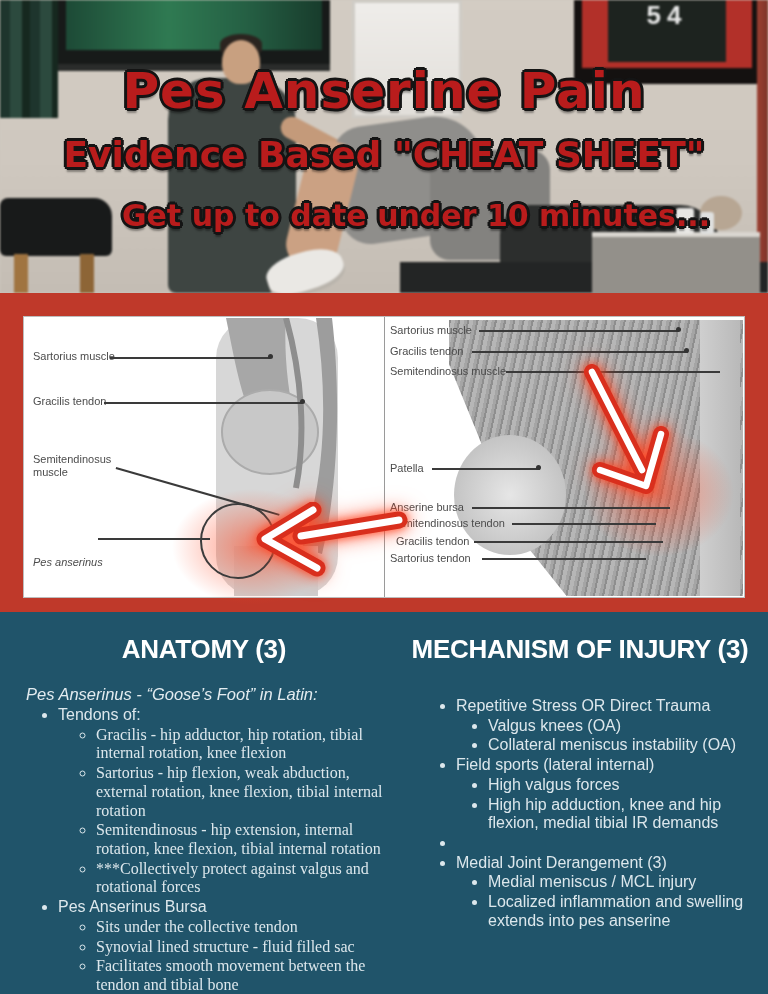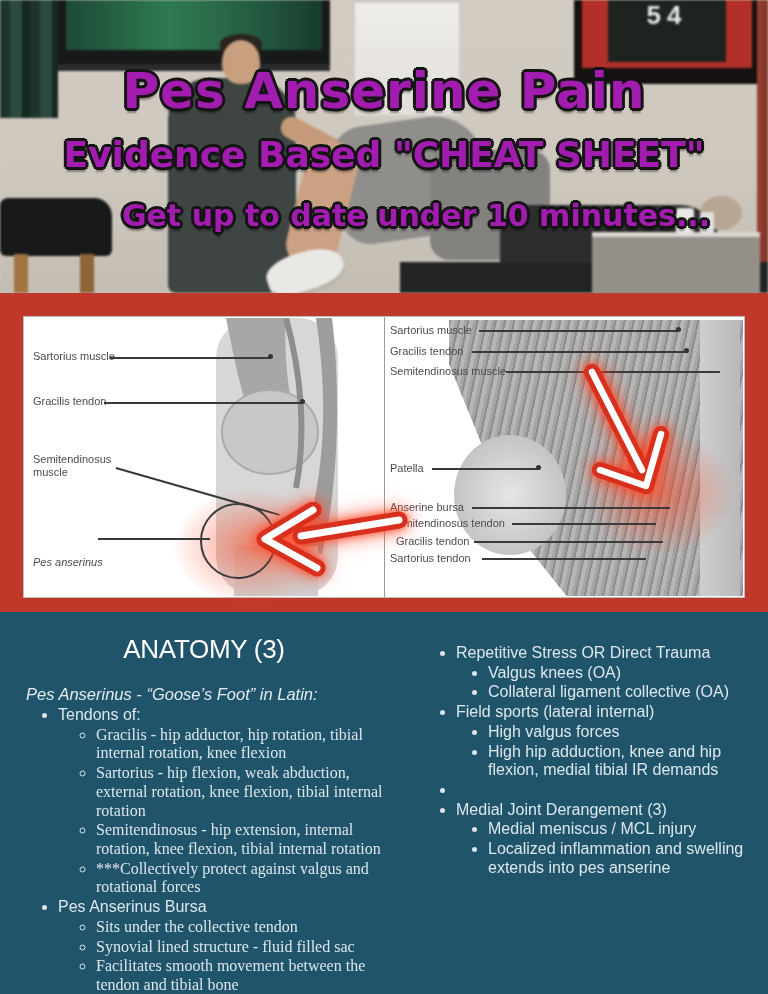--- a/index.html
+++ b/index.html
@@ -32,21 +32,21 @@
   .ph-pat-thigh{left:336px;top:120px;width:150px;height:118px;background:#8f8e8b;border-radius:30px 50px 40px 30px;transform:rotate(-8deg);}
   .ph-pat-shorts{left:430px;top:150px;width:120px;height:110px;background:#83827f;border-radius:20px;}
   .ph-pat-torso{left:500px;top:205px;width:220px;height:75px;background:#2c2e2d;border-radius:30px 40px 10px 10px;}
   .ph-pat-head{left:700px;top:196px;width:42px;height:34px;background:#b7a693;border-radius:50%;}
   .ph-shoe{left:266px;top:252px;width:78px;height:38px;background:#eae8e4;border-radius:40% 50% 40% 40%;transform:rotate(-18deg);box-shadow:0 4px 0 #b9b4ac;}
   .ph-bench{left:400px;top:262px;width:368px;height:31px;background:#232525;}
   .ph-cabinet{left:592px;top:232px;width:168px;height:61px;background:#93908a;border-top:5px solid #d9d6d0;}
   .ph-bottle{left:676px;top:208px;width:18px;height:26px;background:#e8e7e4;border-radius:3px;}
   .ph-bottle2{left:700px;top:212px;width:14px;height:22px;background:#dfe0df;border-radius:3px;}
 
-  .hero-title{position:absolute;width:768px;text-align:center;color:#a21caf;font-weight:800;
+  .hero-title{position:absolute;width:768px;text-align:center;color:#b91c1c;font-weight:800;
     font-family:"DejaVu Sans","Liberation Sans",sans-serif;
     text-shadow:3px 0 0 #141414,-3px 0 0 #141414,0 3px 0 #141414,0 -3px 0 #141414,
                 2px 2px 0 #141414,-2px 2px 0 #141414,2px -2px 0 #141414,-2px -2px 0 #141414,
                 0 5px 2px rgba(0,0,0,.35);}
   .t1{top:62px;font-size:50px;letter-spacing:1px;}
   .t2{top:134px;font-size:36px;}
   .t3{top:198px;font-size:30px;margin-left:32px;}
 
   
   .red-band{position:absolute;left:0;top:293px;width:768px;height:319px;background:#bf392a;}
@@ -64,21 +64,21 @@
   .patellaR{position:absolute;left:430px;top:118px;width:112px;height:120px;border-radius:50%;
     background:radial-gradient(closest-side,#e6e6e6,#c4c4c4);}
   .boneR{position:absolute;left:676px;top:3px;width:40px;height:276px;background:linear-gradient(90deg,#cfcfcf,#b9b9b9);}
   .arrow-svg{position:absolute;z-index:5;}
 
   
   .teal{position:absolute;left:0;top:612px;width:768px;height:382px;background:#20546a;color:#dce7ec;}
   .col{position:absolute;top:0;}
   .colL{left:24px;width:360px;}
   .colR{left:400px;width:360px;}
-  .sec-head{margin:22px 0 0 0;text-align:center;color:#ffffff;font-size:26px;font-weight:400;
+  .sec-head{margin:22px 0 0 0;text-align:center;color:#ffffff;font-size:26px;font-weight:700;
     letter-spacing:-.3px;white-space:nowrap;font-family:"Liberation Sans",sans-serif;}
   .intro{margin:20px 0 0 2px;font-style:italic;font-size:16.5px;color:#e3ecf0;}
   ul{margin:2px 0 0 0;font-size:16px;line-height:1.17;}
   .colL ul.l1{padding-left:34px;list-style:disc;margin-top:2px;}
   .colL ul.l2{padding-left:38px;list-style:circle;margin:1px 0 1px 0;font-family:Liberation Serif, serif;}
   .colR ul.l1{padding-left:56px;list-style:disc;margin-top:32px;}
   .colR ul.l2{padding-left:32px;list-style:disc;margin:1px 0 1px 0;}
   li{margin:1px 0;}
 </style>
 </head>
@@ -229,25 +229,26 @@
           <ul class="l2">
             <li>Sits under the collective tendon</li>
             <li>Synovial lined structure - fluid filled sac</li>
             <li>Facilitates smooth movement between the tendon and tibial bone</li>
           </ul>
         </li>
       </ul>
     </div>
 
     <div class="col colR">
+      <h2 class="sec-head">MECHANISM OF INJURY (3)</h2>
       <ul class="l1">
         <li><span>Repetitive Stress OR Direct Trauma</span>
           <ul class="l2">
             <li>Valgus knees (OA)</li>
-            <li>Collateral ligament collective (OA)</li>
+            <li>Collateral meniscus instability (OA)</li>
           </ul>
         </li>
         <li><span>Field sports (lateral internal)</span>
           <ul class="l2">
             <li>High valgus forces</li>
             <li>High hip adduction, knee and hip flexion, medial tibial IR demands</li>
           </ul>
         </li>
         <li>
         </li>

